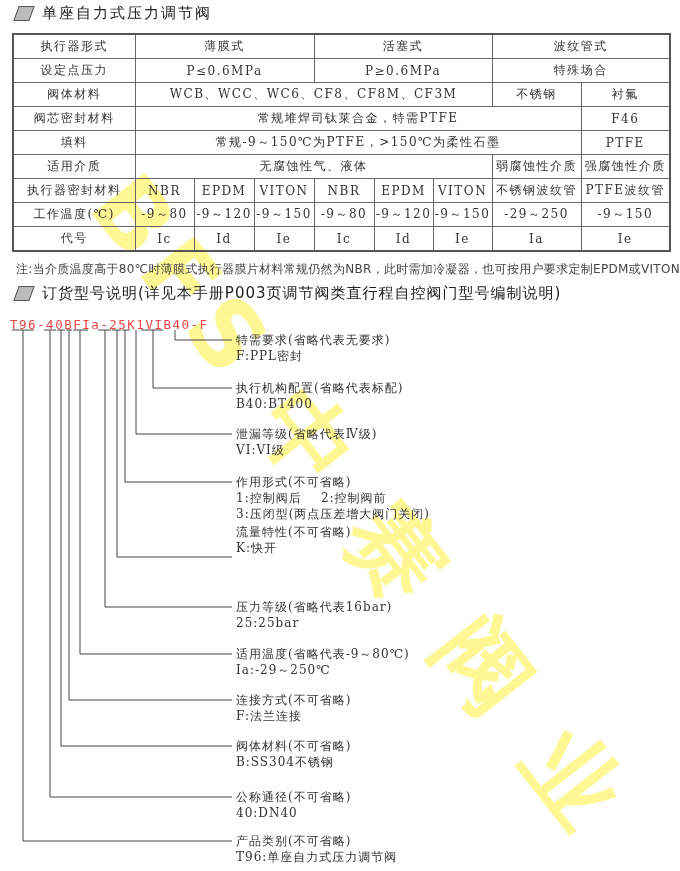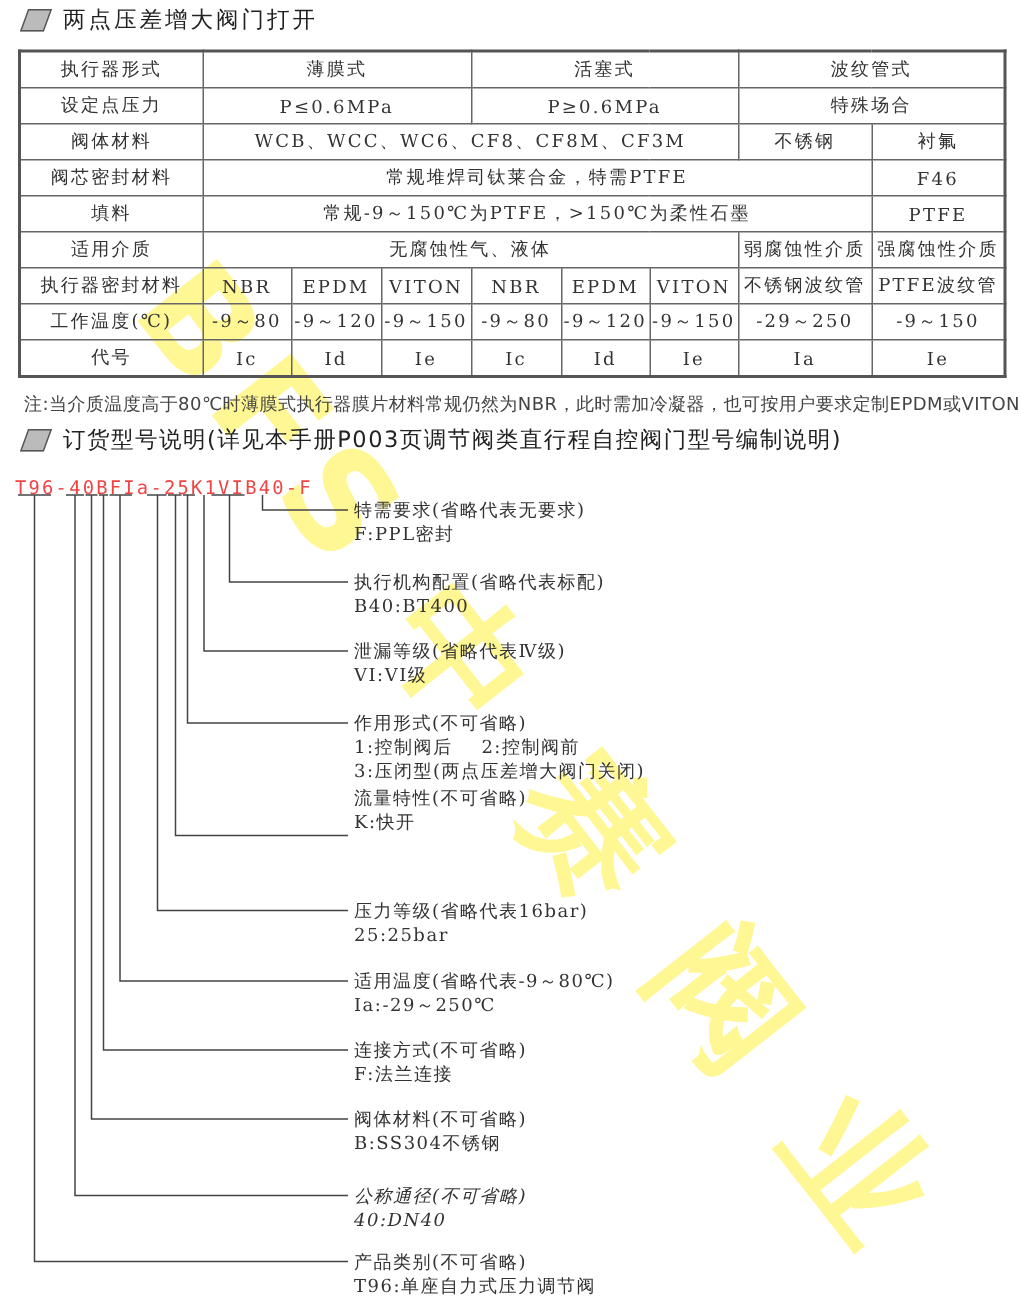--- a/index.html
+++ b/index.html
@@ -16,21 +16,21 @@
   .desc{position:absolute;left:236px;font-family:"DejaVu Serif","Liberation Serif",serif;font-size:12px;color:#333;line-height:16px;white-space:nowrap;letter-spacing:1px;}
   .watermark{position:absolute;left:110px;top:180px;font-family:"DejaVu Sans","Liberation Sans",sans-serif;font-size:92px;font-weight:bold;color:rgba(255,240,60,0.55);transform:rotate(52deg);transform-origin:0 0;white-space:nowrap;letter-spacing:10px;pointer-events:none;left:160px;top:150px;}
 </style>
 </head>
 <body>
 
 <div class="watermark">BFS 中 赛 阀 业</div>
 
 <div class="sec-title" style="top:4px;">
   <span class="para-icon"></span>
-  <span class="t">两点压差增大阀门打开</span>
+  <span class="t">单座自力式压力调节阀</span>
 </div>
 
 <table class="spec">
   <colgroup>
     <col style="width:122px">
       <col style="width:59px">
       <col style="width:60px">
       <col style="width:60px">
       <col style="width:60px">
       <col style="width:59px">
@@ -185,20 +185,20 @@
   <div>Ia:-29～250℃</div>
 </div>
 <div class="desc" style="top:692px;">
   <div>连接方式(不可省略)</div>
   <div>F:法兰连接</div>
 </div>
 <div class="desc" style="top:738px;">
   <div>阀体材料(不可省略)</div>
   <div>B:SS304不锈钢</div>
 </div>
-<div class="desc" style="top:789px;font-style:italic;">
+<div class="desc" style="top:789px;">
   <div>公称通径(不可省略)</div>
   <div>40:DN40</div>
 </div>
 <div class="desc" style="top:833px;">
   <div>产品类别(不可省略)</div>
   <div>T96:单座自力式压力调节阀</div>
 </div>
 
 </body></html>

